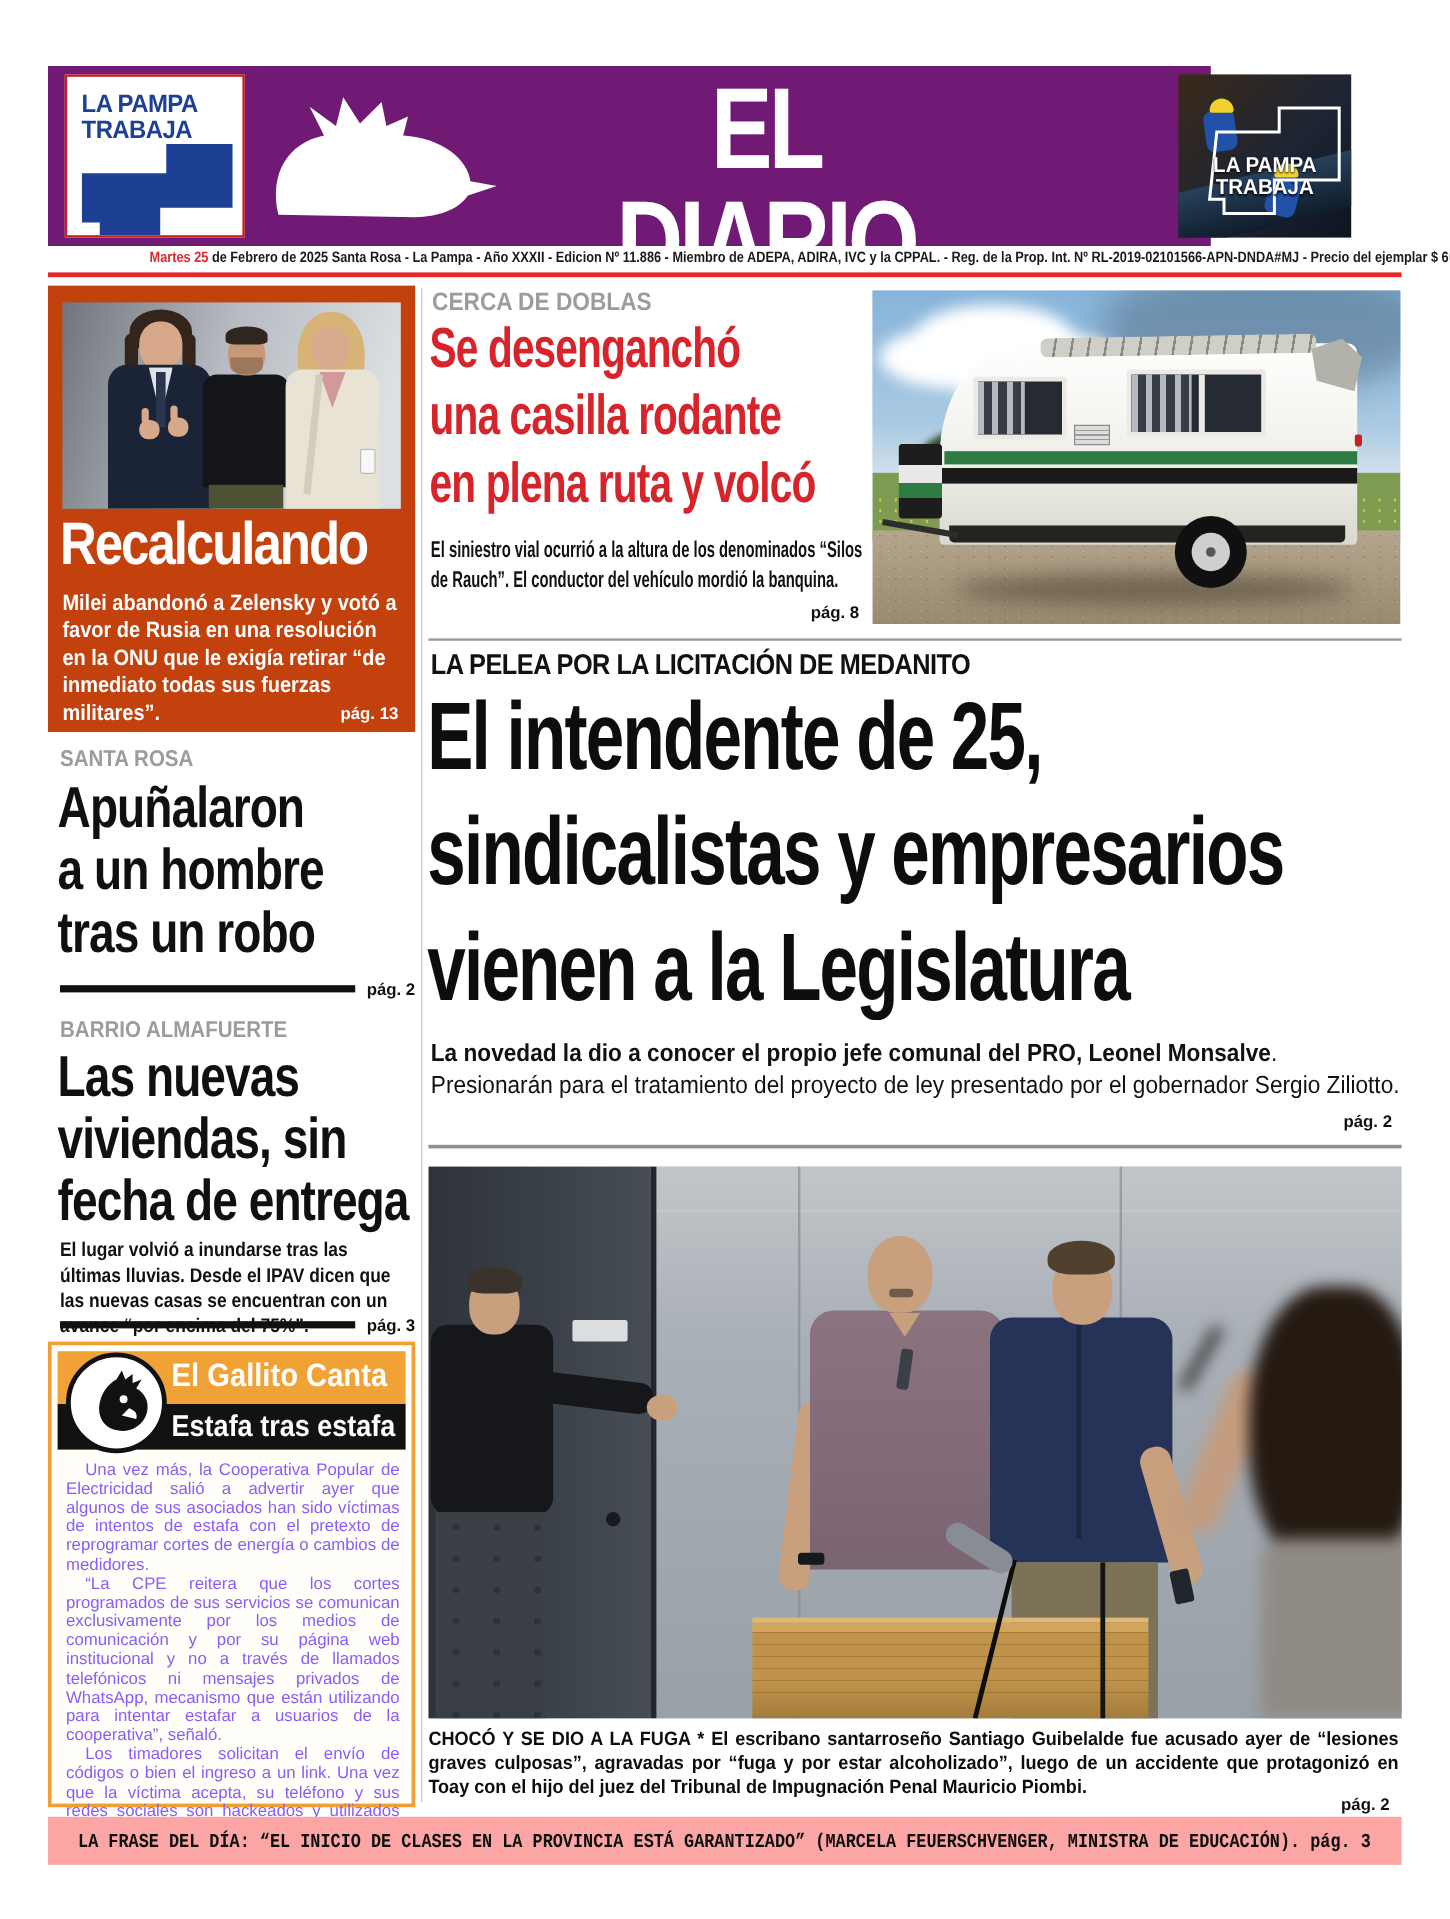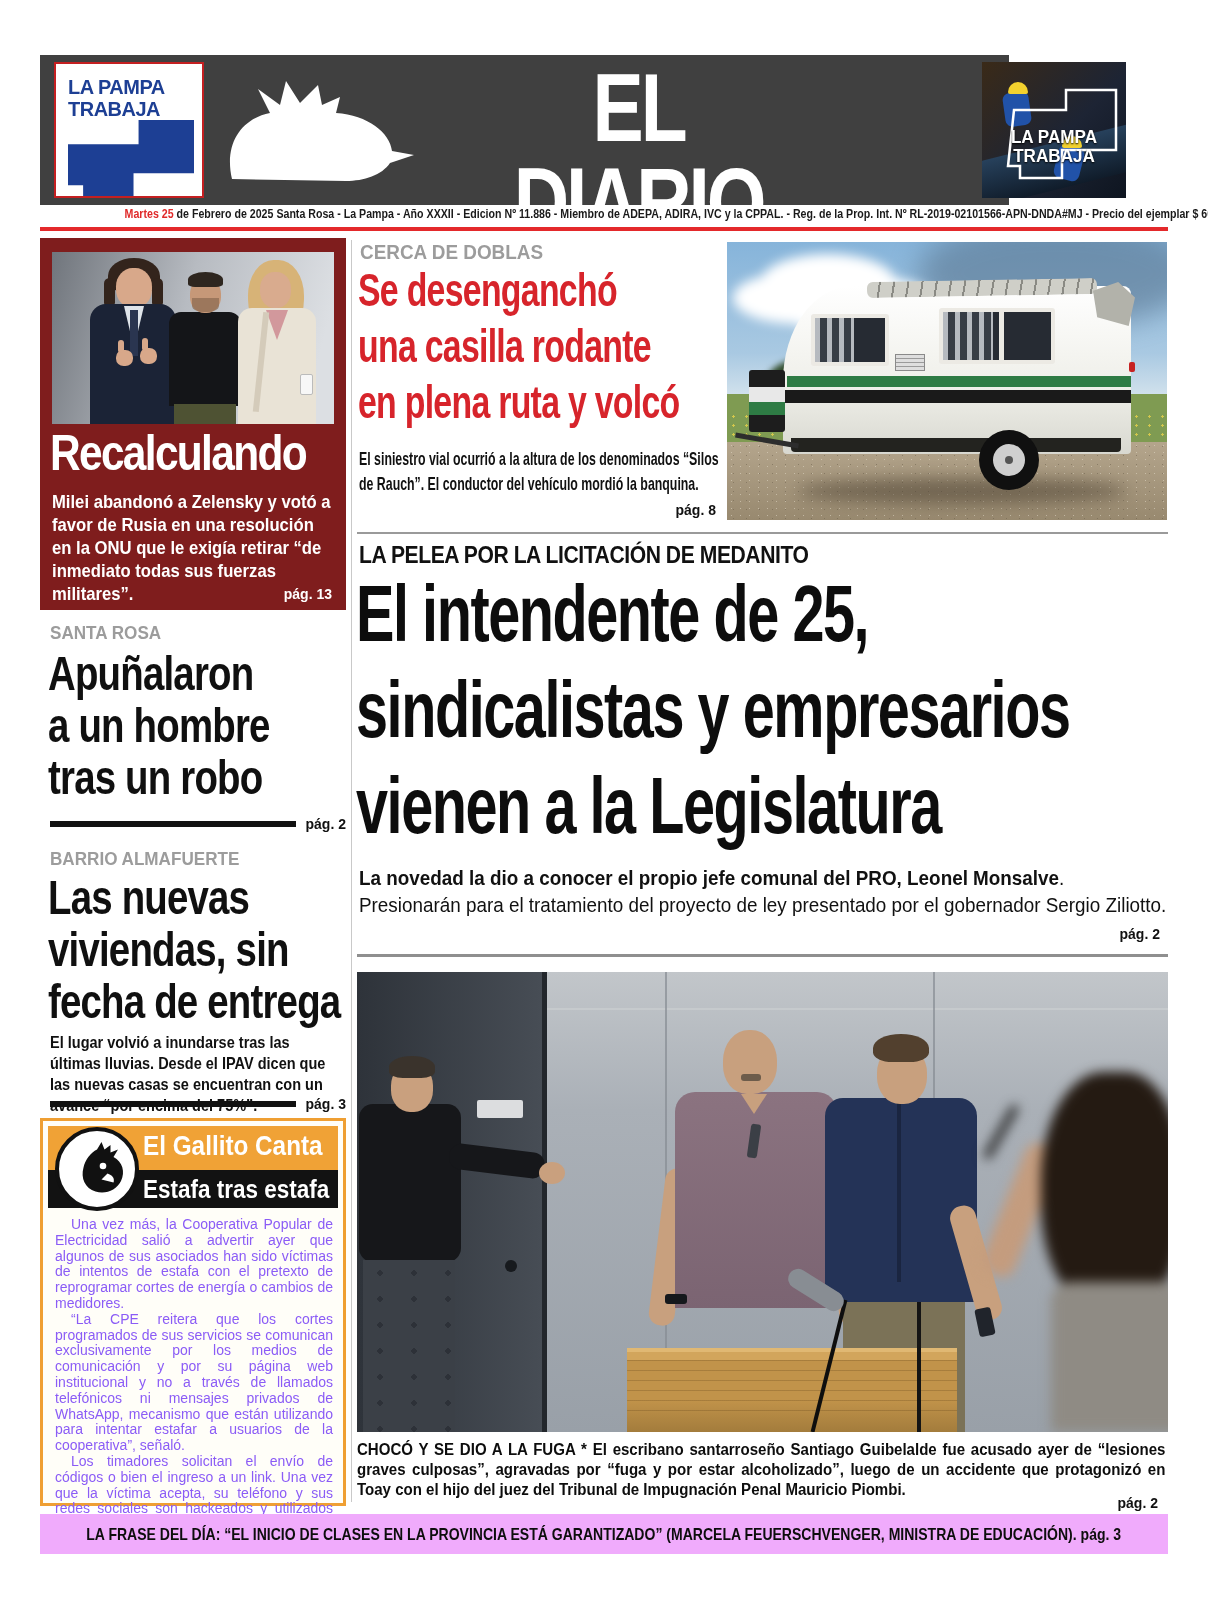--- a/index.html
+++ b/index.html
@@ -2,21 +2,21 @@
 <html><head>
 <meta charset="utf-8">
 <style>
   html,body{margin:0;padding:0;background:#ffffff;}
   .page{position:relative;width:1208px;height:1599px;background:#fff;overflow:hidden;
         font-family:"Liberation Sans",sans-serif;color:#111;}
   .abs{position:absolute;}
   .nowrap{white-space:nowrap;}
 
   
-  .masthead{left:40px;top:55px;width:969px;height:150px;background:#404040;}
+  .masthead{left:40px;top:55px;width:969px;height:150px;background:#701a75;}
   .logo-box{left:14px;top:7px;width:150px;height:136px;background:#fff;border:2px solid #c41f21;box-sizing:border-box;}
   .logo-text{position:absolute;left:12px;top:12px;color:#1d3f94;font-weight:bold;font-size:21px;line-height:22px;letter-spacing:-0.5px;transform:scaleX(.95);transform-origin:left top;}
   .map-shape{position:absolute;left:12px;top:56px;width:126px;height:76px;background:#1d3f94;
     clip-path:polygon(0 32%,56% 32%,56% 0%,100% 0%,100% 70%,52% 70%,52% 100%,12% 100%,12% 86%,0 86%);}
   .rooster{left:168px;top:20px;width:220px;height:110px;}
   .brand{left:392px;top:6px;width:580px;height:118px;text-align:center;}
   .brand-main{display:flex;align-items:flex-end;justify-content:center;transform:scaleX(.8);transform-origin:center bottom;}
   .brand-title{font-size:96px;font-weight:bold;color:#fff;letter-spacing:-4px;line-height:.98;}
   .brand-suffix{font-size:31px;font-weight:bold;color:#fff;margin-left:12px;padding-bottom:12px;letter-spacing:-1px;white-space:nowrap;}
   .brand-tagline{margin-top:0px;color:#fff;font-weight:bold;font-size:19px;letter-spacing:8px;transform:scaleX(.98);transform-origin:center top;}
@@ -27,21 +27,21 @@
   .ad-outline{position:absolute;right:4px;top:18px;}
   .ad-text{position:absolute;left:0;top:66px;width:100%;text-align:center;color:#fff;font-weight:bold;font-size:18px;line-height:19px;letter-spacing:0;transform:scaleX(.95);transform-origin:center top;text-shadow:0 1px 2px #000;}
 
   
   .dateline{left:40px;top:207px;width:1128px;text-align:center;font-size:12.5px;font-weight:bold;color:#1a1a1a;transform:scaleX(.85);transform-origin:center top;}
   .date-red{color:#e02a2a;}
   .red-rule{left:40px;top:227px;width:1128px;height:4px;background:#e4292b;}
   .col-divider{left:351px;top:240px;width:1px;height:1262px;background:#c9c9c9;}
 
   
-  .black-box{left:40px;top:238px;width:306px;height:372px;background:#7f1d1d;}
+  .black-box{left:40px;top:238px;width:306px;height:372px;background:#c2410c;}
   .photo-milei{position:absolute;left:12px;top:14px;width:282px;height:172px;overflow:hidden;
     background:linear-gradient(105deg,#70757c 0%,#b7bbc1 45%,#dcdfe3 90%);}
   .recal-title{position:absolute;left:10px;top:186px;color:#fff;font-weight:bold;font-size:50px;letter-spacing:-2px;transform:scaleX(.85);transform-origin:left top;}
   .recal-body{position:absolute;left:12px;top:252px;width:310px;color:#fff;font-weight:bold;font-size:18.5px;line-height:23px;transform:scaleX(.9);transform-origin:left top;}
   .recal-pg{position:absolute;right:14px;bottom:8px;color:#fff;font-weight:bold;font-size:14px;}
   .kicker{color:#9c9c9c;font-weight:bold;transform:scaleX(.9);transform-origin:left top;}
   .sr-kicker{left:50px;top:622px;font-size:19px;}
   .lt-title{font-weight:bold;color:#101010;font-size:48px;line-height:52px;letter-spacing:-1px;transform:scaleX(.8);transform-origin:left top;}
   .sr-title{left:48px;top:648px;}
   .pgline{display:flex;align-items:center;gap:10px;}
@@ -77,21 +77,21 @@
   .med-sub{left:359px;top:864px;width:880px;font-size:20.5px;line-height:27px;color:#111;transform:scaleX(.92);transform-origin:left top;}
   .med-sub b{font-weight:bold;}
   .med-pg{left:360px;top:926px;width:800px;text-align:right;font-size:14px;font-weight:bold;}
   .sub-rule{left:357px;top:954px;width:811px;height:3px;background:#8f8f8f;}
 
   .court{left:357px;top:972px;width:811px;height:460px;overflow:hidden;background:linear-gradient(180deg,#c2c6ca 0%,#aab0b7 30%,#99a0a8 100%);}
   .caption{left:357px;top:1440px;width:860px;font-weight:bold;font-size:16px;line-height:20px;color:#0d0d0d;text-align:justify;transform:scaleX(.94);transform-origin:left top;}
   .caption-pg{left:368px;top:1495px;width:790px;text-align:right;font-size:14px;font-weight:bold;}
 
   
-  .footer{left:40px;top:1514px;width:1128px;height:40px;background:#f0abfc;display:flex;align-items:center;justify-content:center;}
+  .footer{left:40px;top:1514px;width:1128px;height:40px;background:#fca5a5;display:flex;align-items:center;justify-content:center;font-family:Liberation Mono, monospace;}
   .footer-text{font-weight:bold;font-size:16.5px;color:#0d0d0d;white-space:nowrap;transform:scaleX(.85);transform-origin:center center;}
 
   
   .cloud{position:absolute;background:#fff;border-radius:50%;filter:blur(6px);}
   .storm{position:absolute;right:-30px;top:-24px;width:280px;height:110px;background:#5a7690;border-radius:50%;filter:blur(14px);opacity:.6;}
   .field{position:absolute;left:0;top:152px;width:440px;height:58px;background:#7f9b52;}
   .flowers{position:absolute;left:0;top:170px;width:440px;height:40px;
     background-image:radial-gradient(circle 2px,#e8d24a 60%,transparent 61%);background-size:13px 9px;opacity:.8;}
   .tree{position:absolute;left:36px;top:118px;width:70px;height:60px;background:#2f4a28;border-radius:50%;filter:blur(3px);}
   .road{position:absolute;left:0;top:200px;width:440px;height:78px;background:linear-gradient(180deg,#b4a58c,#98896f);}

